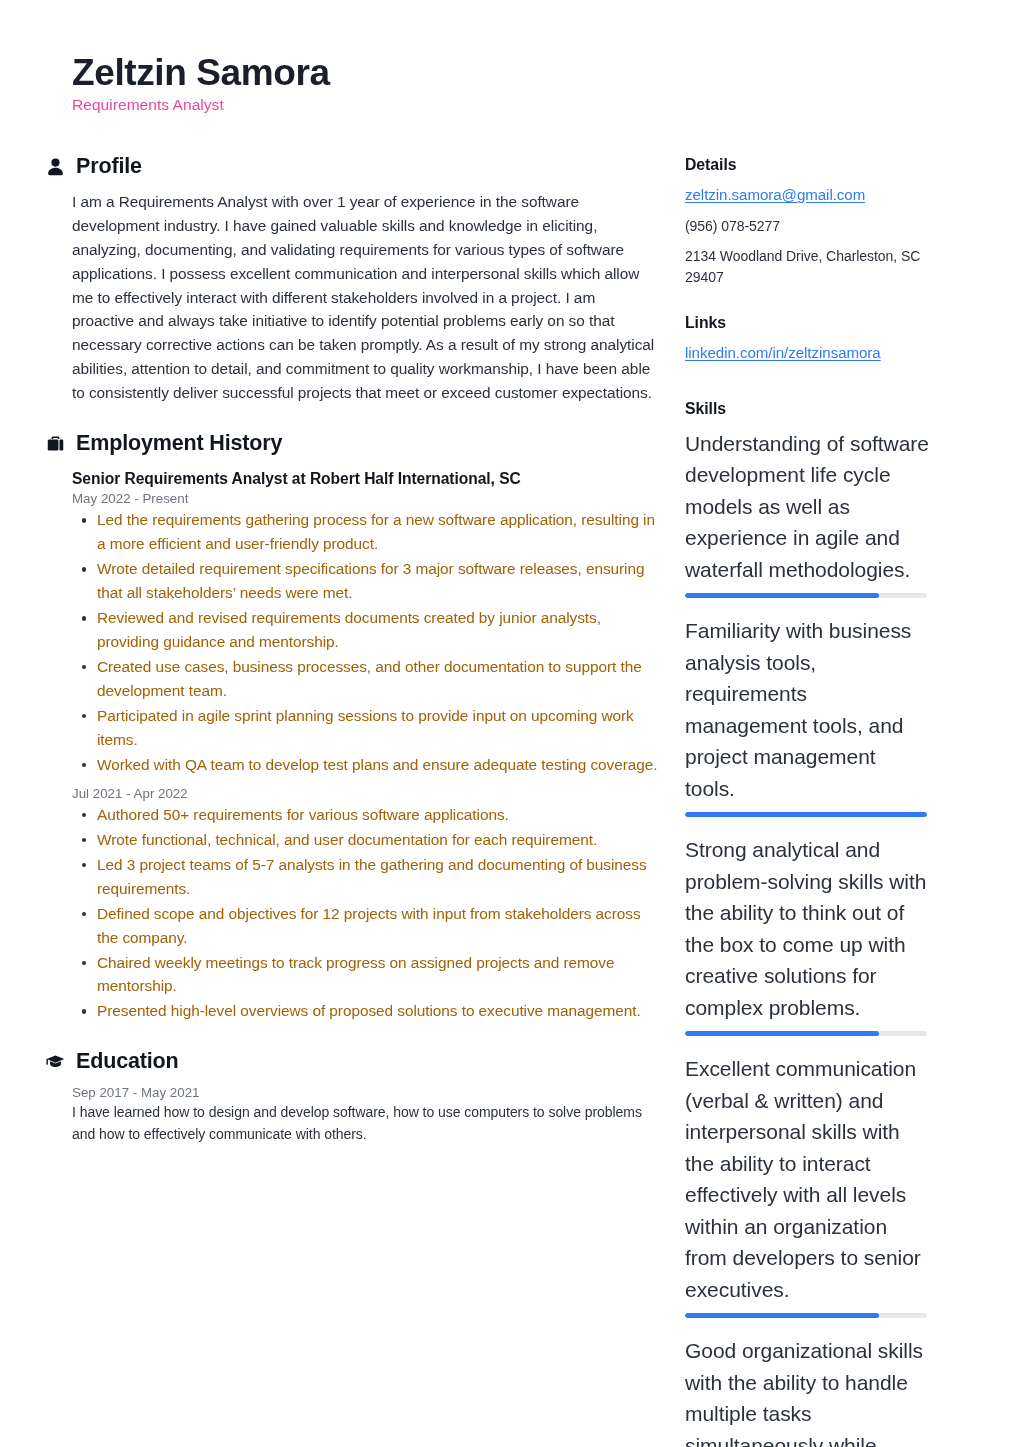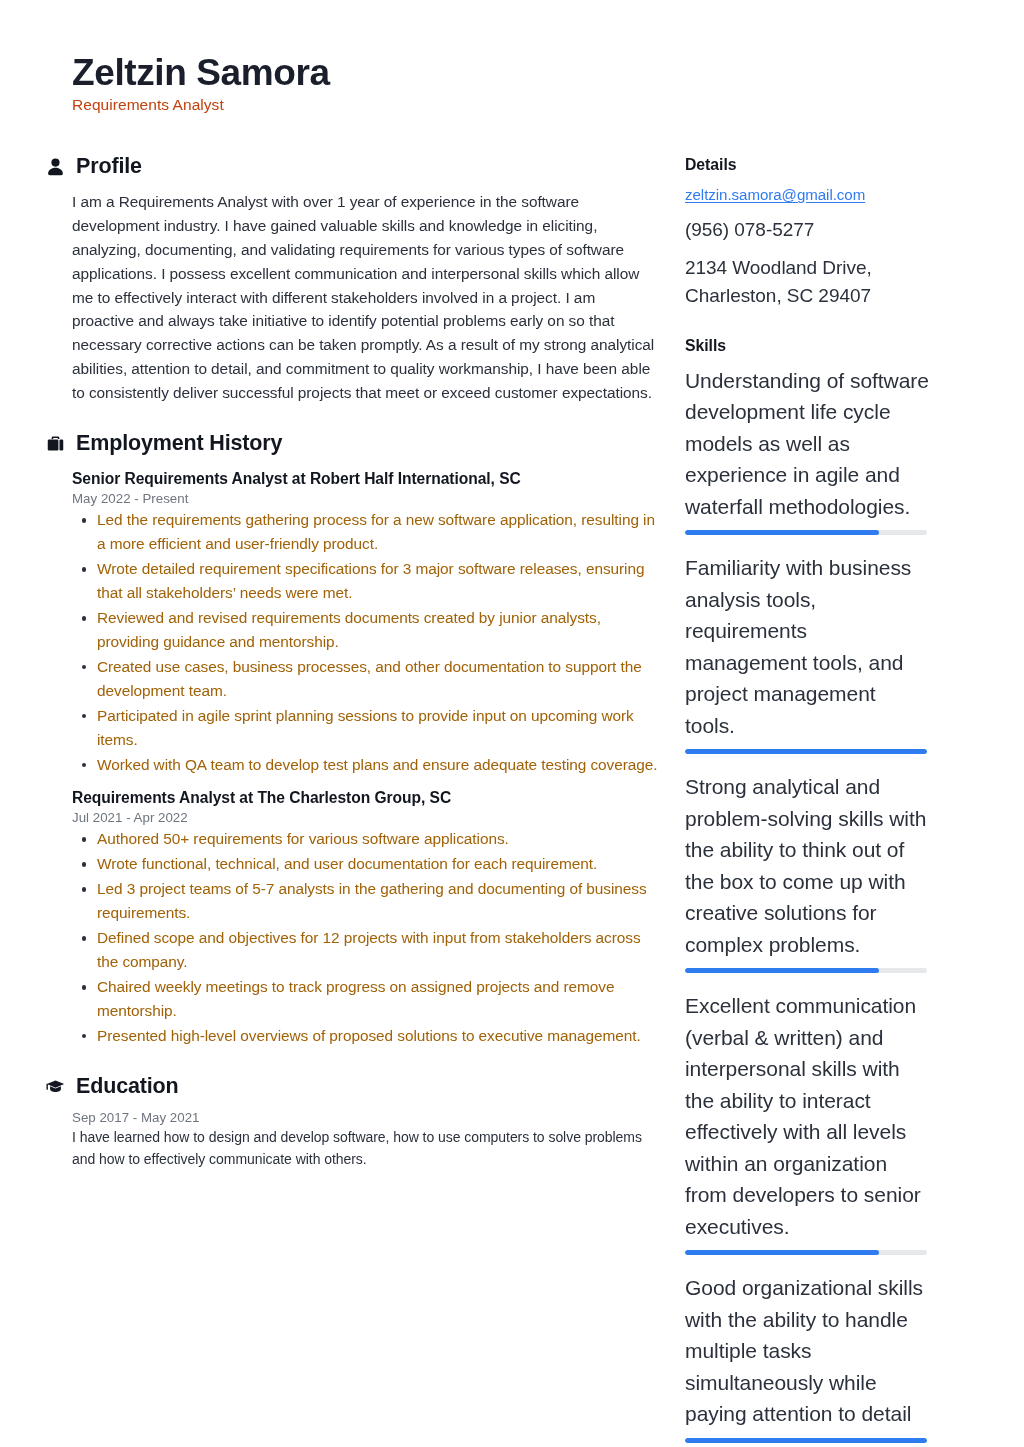--- a/index.html
+++ b/index.html
@@ -23,21 +23,21 @@
   .name {
     font-size: 37px;
     font-weight: 700;
     letter-spacing: -0.4px;
     color: #1a1f2b;
     line-height: 1.12;
   }
   .job-title {
     font-size: 15.5px;
     font-weight: 400;
-    color: #c2410c;
+    color: #ec4899;
     margin-top: 3px;
     letter-spacing: 0.05px;
   }
 
   
   .body-cols {
     display: flex;
     align-items: flex-start;
     gap: 27px;
   }
@@ -130,21 +130,21 @@
   
   .side-block { margin-bottom: 26px; }
   .side-title {
     font-size: 15.8px;
     font-weight: 700;
     color: #12161f;
     margin-bottom: 10px;
     letter-spacing: -0.05px;
   }
   .side-text {
-    font-size: 19px;
+    font-size: 14px;
     line-height: 1.50;
     color: #2b313c;
     margin-bottom: 9px;
     letter-spacing: -0.05px;
   }
   .side-link {
     font-size: 15.1px;
     line-height: 1.50;
     color: #2f7bf0;
     text-decoration: underline;
@@ -229,21 +229,20 @@
             <li>Led the requirements gathering process for a new software application, resulting in a more efficient and user-friendly product.</li>
             <li>Wrote detailed requirement specifications for 3 major software releases, ensuring that all stakeholders’ needs were met.</li>
             <li>Reviewed and revised requirements documents created by junior analysts, providing guidance and mentorship.</li>
             <li>Created use cases, business processes, and other documentation to support the development team.</li>
             <li>Participated in agile sprint planning sessions to provide input on upcoming work items.</li>
             <li>Worked with QA team to develop test plans and ensure adequate testing coverage.</li>
           </ul>
         </div>
 
         <div class="entry">
-          <div class="entry-title">Requirements Analyst at The Charleston Group, SC</div>
           <div class="entry-date">Jul 2021 - Apr 2022</div>
           <ul class="bullets">
             <li>Authored 50+ requirements for various software applications.</li>
             <li>Wrote functional, technical, and user documentation for each requirement.</li>
             <li>Led 3 project teams of 5-7 analysts in the gathering and documenting of business requirements.</li>
             <li>Defined scope and objectives for 12 projects with input from stakeholders across the company.</li>
             <li>Chaired weekly meetings to track progress on assigned projects and remove mentorship.</li>
             <li>Presented high-level overviews of proposed solutions to executive management.</li>
           </ul>
         </div>
@@ -270,20 +269,24 @@
 
     <div class="col-side">
 
       <div class="side-block">
         <div class="side-title">Details</div>
         <a class="side-link" href="#">zeltzin.samora@gmail.com</a>
         <div class="side-text">(956) 078-5277</div>
         <div class="side-text">2134 Woodland Drive, Charleston, SC 29407</div>
       </div>
 
+      <div class="side-block">
+        <div class="side-title">Links</div>
+        <a class="side-link" href="#">linkedin.com/in/zeltzinsamora</a>
+      </div>
 
       <div class="side-block">
         <div class="side-title">Skills</div>
 
         <div class="skill-item">
           <div class="skill-label">Understanding of software development life cycle models as well as experience in agile and waterfall methodologies.</div>
           <div class="bar-track">
             <div class="bar-fill" style="width: 80%;"></div>
           </div>
         </div>

